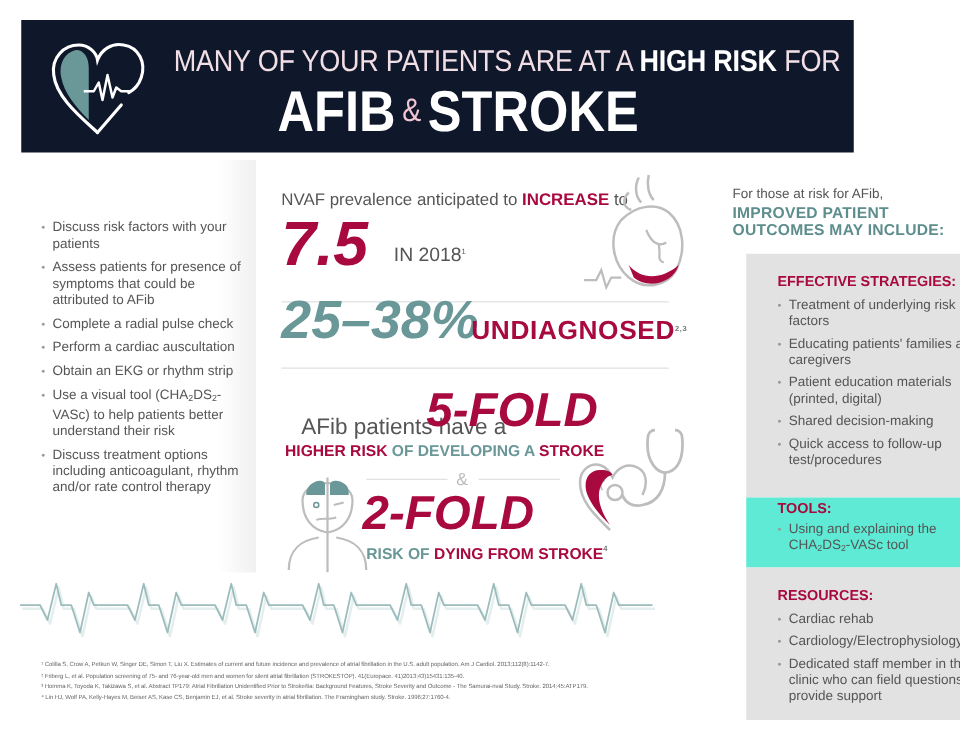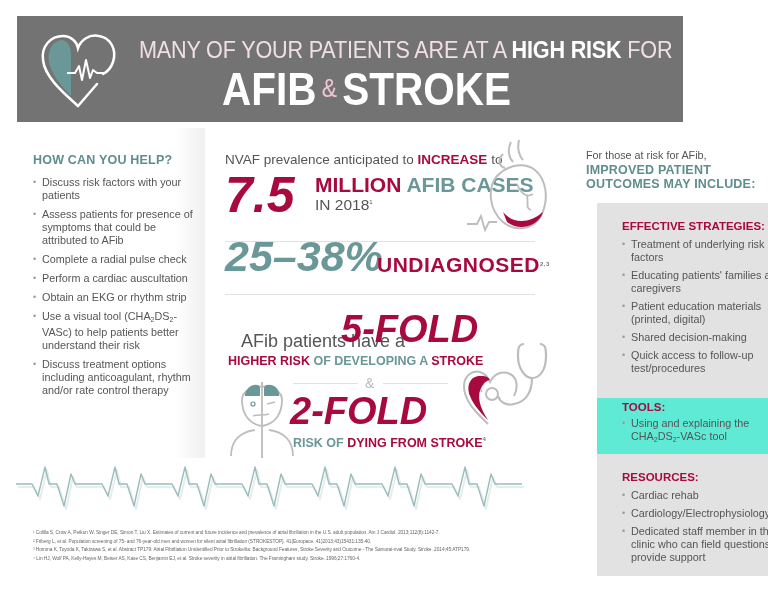--- a/index.html
+++ b/index.html
@@ -1,21 +1,21 @@
 <!DOCTYPE html>
 <html><head>
 <meta charset="utf-8">
 <style>
   * { box-sizing: border-box; margin: 0; padding: 0; }
   html, body { width: 768px; height: 593px; background: #ffffff; overflow: hidden; }
   body { position: relative; font-family: "Liberation Sans", sans-serif; color: #555; }
 
   .banner {
     position: absolute; left: 17px; top: 16px; width: 666px; height: 106px;
-    background: #737373;
+    background: #0f172a;
   }
   .banner .logo { position: absolute; left: 20px; top: 10px; width: 82px; height: 84px; }
   .banner .line1 {
     position: absolute; left: 122px; top: 20px; font-size: 24px; letter-spacing: -0.2px;
     color: #f2dfe5; white-space: nowrap; transform: scaleX(0.9); transform-origin: left;
   }
   .banner .line1 b { color: #ffffff; font-weight: bold; }
   .banner .line2 {
     position: absolute; left: 205px; top: 46px; font-size: 46px; font-weight: bold;
     color: #ffffff; white-space: nowrap; transform: scaleX(0.88); transform-origin: left;
@@ -94,40 +94,36 @@
   </svg>
   <div class="line1">
     <span>MANY OF YOUR PATIENTS ARE AT A </span><b>HIGH RISK</b><span> FOR</span>
   </div>
   <div class="line2">
     <span>AFIB</span><span class="amp">&amp;</span><span>STROKE</span>
   </div>
 </div>
 
 <div class="left-col">
-  <div class="section-title">HOW CAN YOU HELP?</div>
   <ul class="bullets">
     <li>Discuss risk factors with your patients</li>
     <li>Assess patients for presence of symptoms that could be attributed to AFib</li>
     <li>Complete a radial pulse check</li>
     <li>Perform a cardiac auscultation</li>
     <li>Obtain an EKG or rhythm strip</li>
     <li><span>Use a visual tool (CHA</span><sub>2</sub><span>DS</span><sub>2</sub><span>-VASc) to help patients better understand their risk</span></li>
     <li>Discuss treatment options including anticoagulant, rhythm and/or rate control therapy</li>
   </ul>
 </div>
 
 <div class="center">
   <div class="stat1-intro">
     <span>NVAF prevalence anticipated to </span><b>INCREASE</b><span> to</span>
   </div>
   <div class="big-num num-75">7.5</div>
-  <div class="m1">
-    <span class="red">MILLION</span> <span class="teal">AFIB CASES</span>
-  </div>
   <div class="m2">
     <span>IN 2018</span><sup>1</sup>
   </div>
 
   <svg style="position:absolute;left:262px;top:8px;width:90px;height:102px" viewBox="0 0 90 102">
     <path d="M44 6 C40 14 42 22 46 26 M52 4 C50 12 52 20 56 24 M36 18 C30 24 32 30 38 32" fill="none" stroke="#bdbdbd" stroke-width="2"></path>
     <path d="M30 40 C20 52 22 74 36 86 C48 96 66 94 74 80 C82 64 80 44 68 34 C58 26 42 28 30 40 Z" fill="none" stroke="#bdbdbd" stroke-width="2"></path>
     <path d="M36 76 C46 88 62 88 76 76 C72 90 52 96 40 86 Z" fill="#a8093f"></path>
     <path d="M50 48 C54 58 60 62 66 58 M60 60 C62 68 58 72 64 74" fill="none" stroke="#bdbdbd" stroke-width="1.8"></path>
     <polyline points="0,88 10,88 14,80 18,94 22,86 30,86" fill="none" stroke="#bdbdbd" stroke-width="1.8"></polyline>

